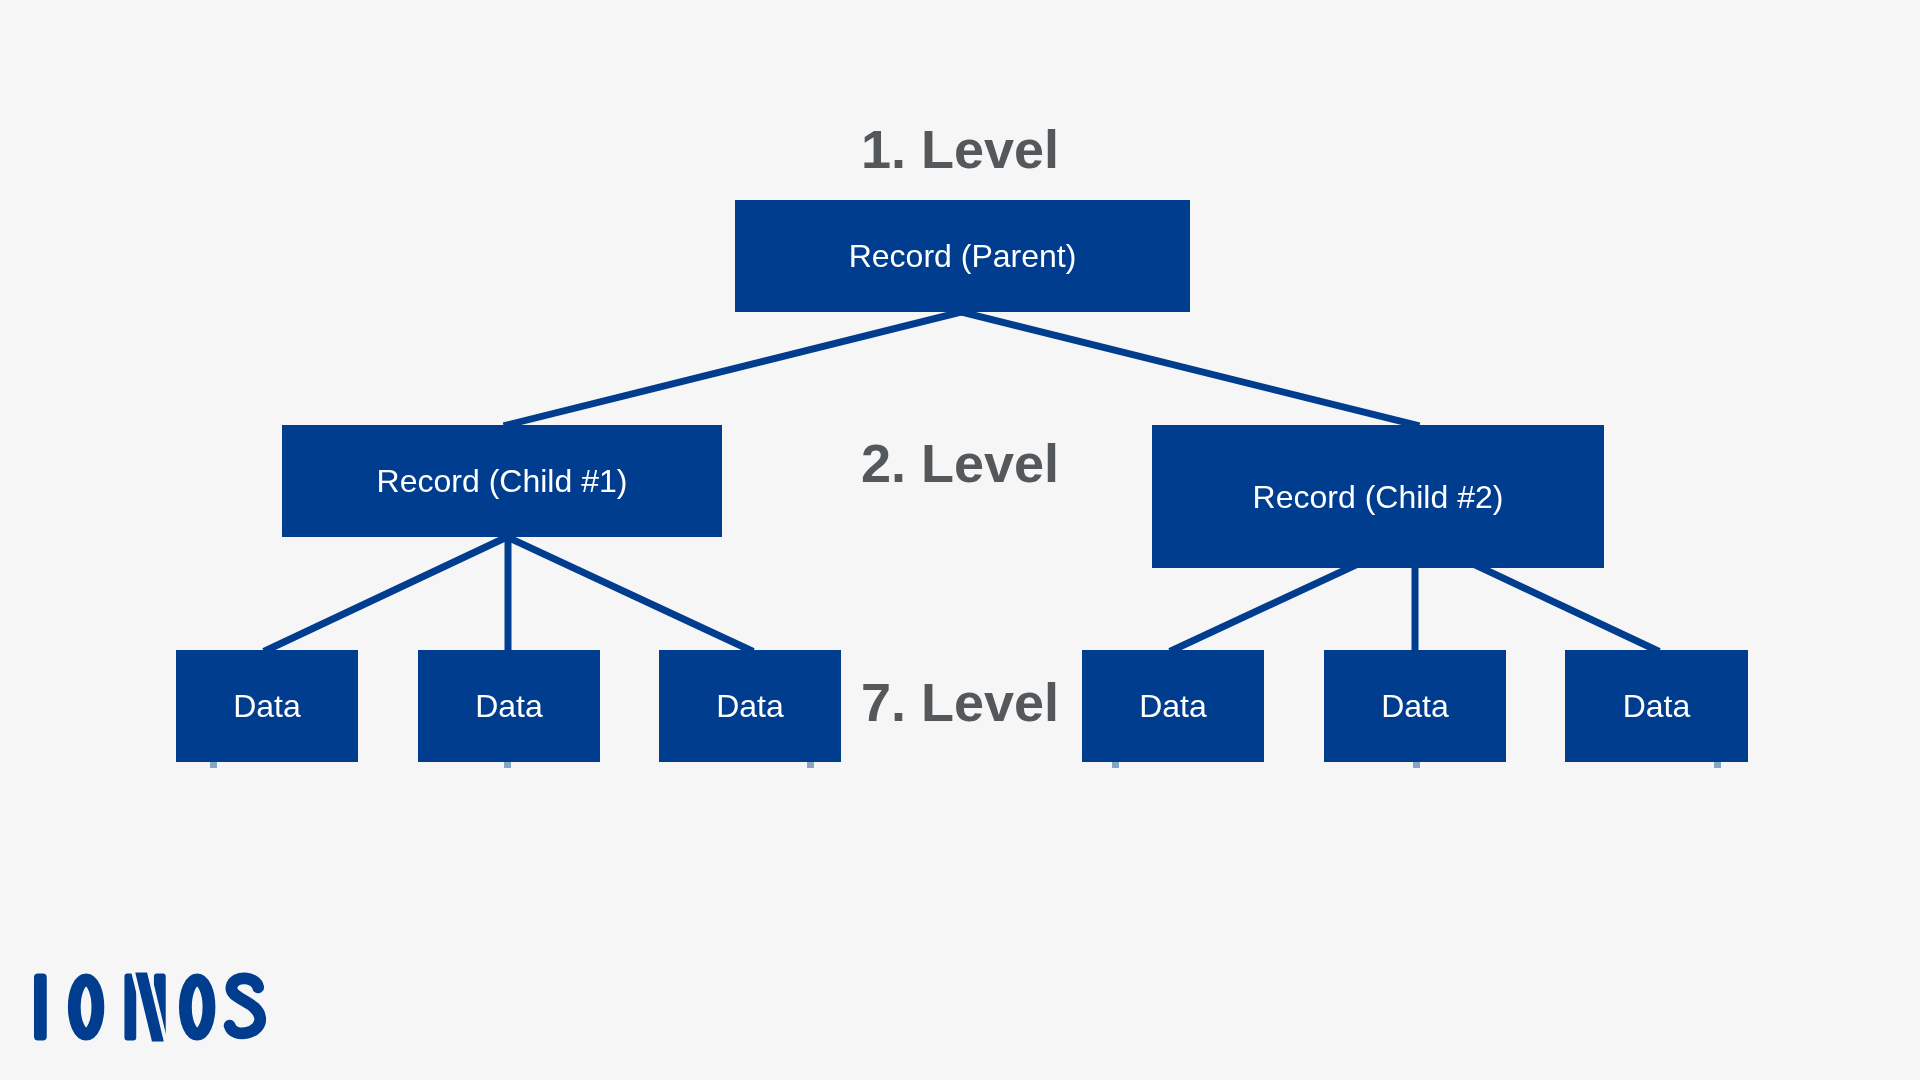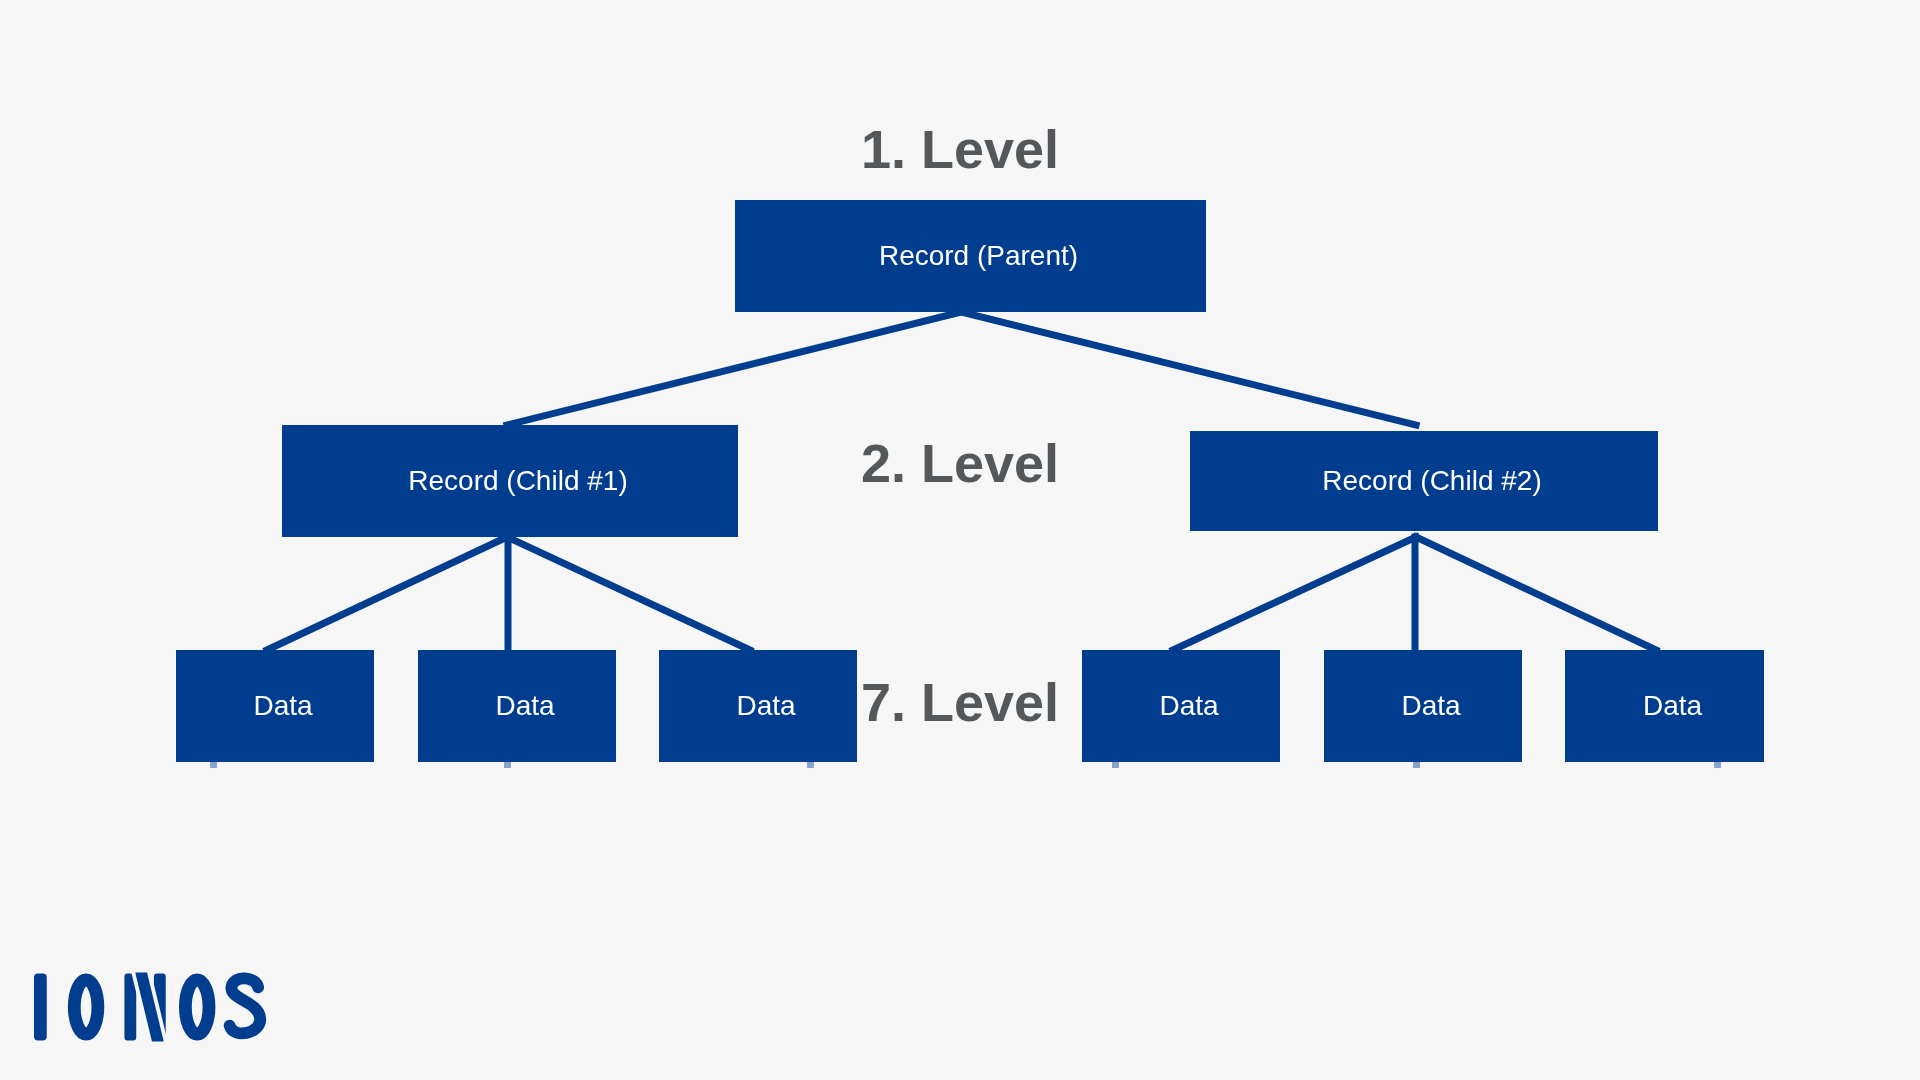--- a/index.html
+++ b/index.html
@@ -14,21 +14,21 @@
   .stage{
     position:relative;width:1920px;height:1080px;overflow:hidden;
     background:var(--background);
     font-family:"Liberation Sans",sans-serif;
   }
   .connectors{position:absolute;left:0;top:0;}
   .connectors line{stroke:var(--connector);stroke-width:7;stroke-linecap:square;}
   .node{
     position:absolute;background:var(--node);color:var(--node-text);
     display:flex;align-items:center;justify-content:center;
-    font-size:28px;line-height:1;white-space:nowrap;padding-left:16px;
+    font-size:32px;line-height:1;white-space:nowrap;
   }
   .level-label{
     position:absolute;left:960px;transform:translateX(-50%);
     font-size:54px;font-weight:700;color:var(--level-label);
     line-height:1;white-space:nowrap;
   }
   .stub{position:absolute;width:7px;height:6px;background:var(--connector);opacity:.45;}
   .logo{position:absolute;left:33px;top:972px;}
   .logo-fill{fill:var(--logo);}
   .logo-stroke{stroke:var(--logo);fill:none;}
@@ -50,21 +50,21 @@
     <line x1="1416" y1="537" x2="1656" y2="650"></line>
   </svg>
 
   <div class="level-label" style="top:122px;">1. Level</div>
   <div class="level-label" style="top:436px;">2. Level</div>
   <div class="level-label" style="top:675px;">7. Level</div>
 
   <div class="node" style="left:735px;top:200px;width:455px;height:112px;">Record (Parent)</div>
 
   <div class="node" style="left:282px;top:425px;width:440px;height:112px;">Record (Child #1)</div>
-  <div class="node" style="left:1190px;top:425px;width:452px;height:100px;margin-top:6px;">Record (Child #2)</div>
+  <div class="node" style="left:1152px;top:425px;width:452px;height:143px;">Record (Child #2)</div>
 
   <div class="node" style="left:176px;top:650px;width:182px;height:112px;">Data</div>
   <div class="node" style="left:418px;top:650px;width:182px;height:112px;">Data</div>
   <div class="node" style="left:659px;top:650px;width:182px;height:112px;">Data</div>
   <div class="node" style="left:1082px;top:650px;width:182px;height:112px;">Data</div>
   <div class="node" style="left:1324px;top:650px;width:182px;height:112px;">Data</div>
   <div class="node" style="left:1565px;top:650px;width:183px;height:112px;">Data</div>
 
   <div class="stub" style="left:210px;top:762px;"></div>
   <div class="stub" style="left:504px;top:762px;"></div>

